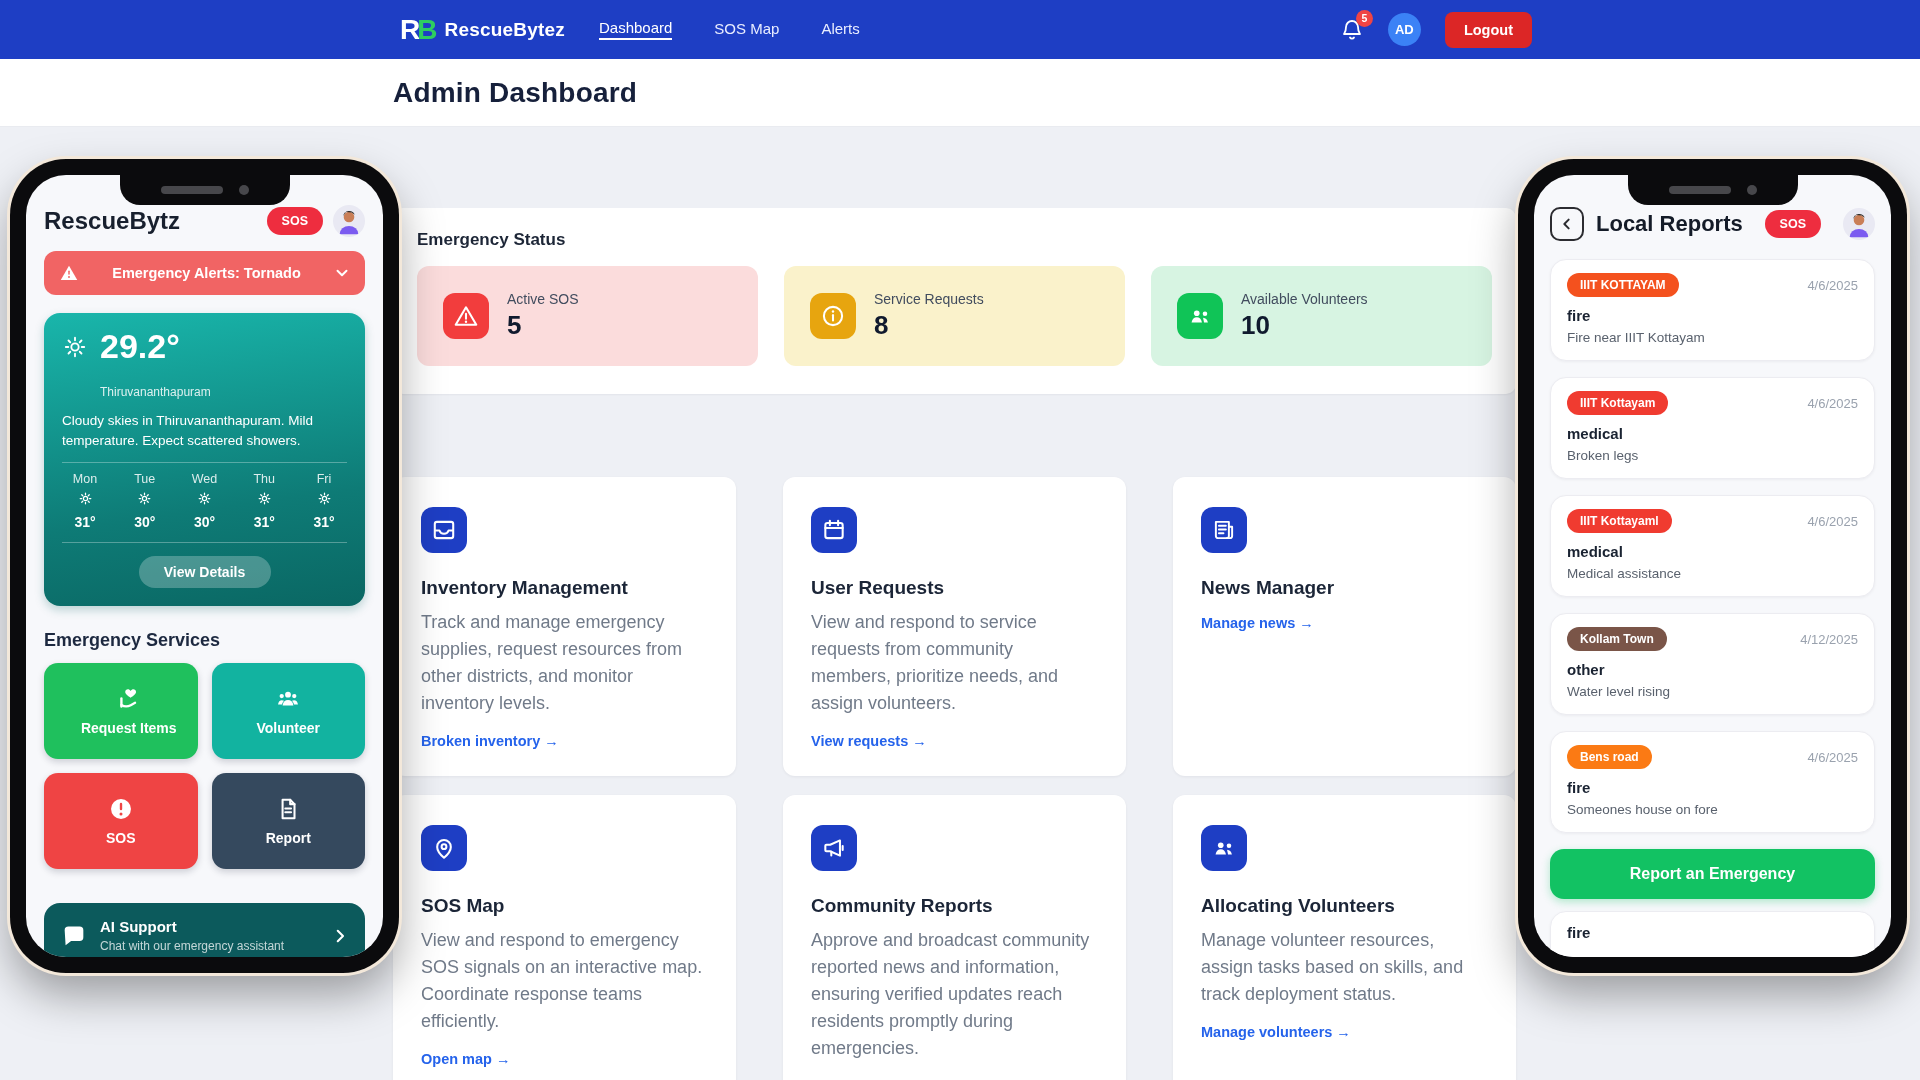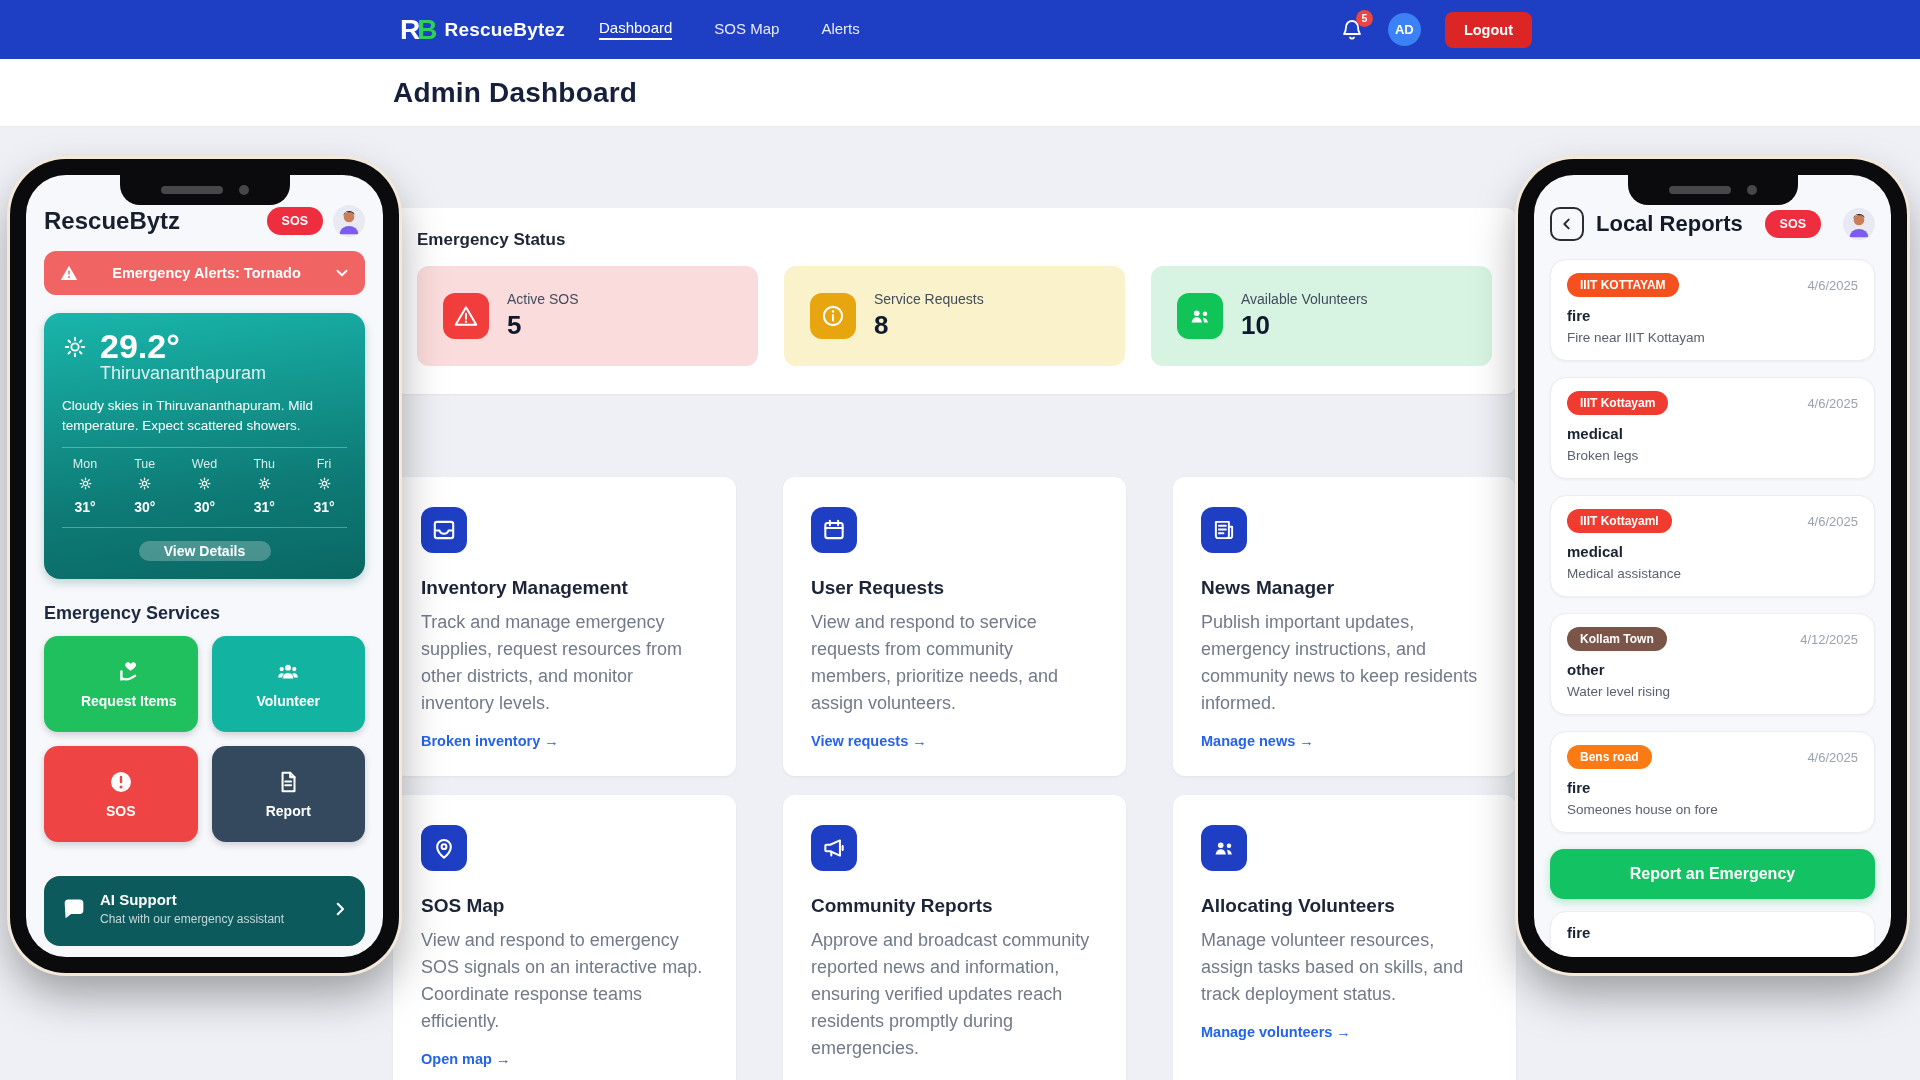--- a/index.html
+++ b/index.html
@@ -67,29 +67,29 @@
   .lp-header { margin-top:30px; display:flex; align-items:center; }
   .lp-appname { font-size:24px; font-weight:800; color:#18202e; flex:1; }
   .sos-pill { background:#ee2d3f; color:#fff; font-weight:800; font-size:12.5px; padding:7px 15px; border-radius:999px; cursor:pointer; }
   .p-avatar { width:32px; height:32px; border-radius:50%; background:#e9e9f3; margin-left:10px; overflow:hidden; flex:none; cursor:pointer; }
   .alert-banner { margin-top:14px; background:#f16464; border-radius:12px; height:44px; display:flex; align-items:center; padding:0 14px; color:#fff; cursor:pointer; }
   .alert-text { flex:1; text-align:center; font-size:14.5px; font-weight:700; }
   .weather { margin-top:18px; border-radius:16px; padding:16px 18px 16px; color:#fff;
     background:linear-gradient(172deg,#19b6ab 0%, #0e7b76 65%, #0a6763 100%); box-shadow:0 4px 10px rgba(10,103,99,.25); }
   .w-top { display:flex; align-items:flex-start; gap:12px; }
   .w-temp { font-size:34px; font-weight:800; line-height:1; }
-  .w-city { font-size:18px; color:rgba(255,255,255,.85); margin-top:0; }
+  .w-city { font-size:12px; color:rgba(255,255,255,.85); margin-top:22px; }
   .w-desc { margin-top:12px; font-size:13.5px; line-height:1.45; }
   .w-div { height:1px; background:rgba(255,255,255,.3); margin-top:12px; }
   .w-forecast { display:flex; justify-content:space-between; margin-top:9px; padding:0 4px; }
   .w-col { text-align:center; width:38px; }
   .w-day { font-size:12.5px; color:rgba(255,255,255,.85); }
   .w-col svg { margin:5px 0 4px; }
   .w-dtemp { font-size:14px; font-weight:700; }
-  .w-btn { margin:13px auto 2px; display:block; width:132px; height:20px; border-radius:999px; background:rgba(255,255,255,.25);
+  .w-btn { margin:13px auto 2px; display:block; width:132px; height:32px; border-radius:999px; background:rgba(255,255,255,.25);
     color:#fff; font-size:14px; font-weight:700; border:none; cursor:pointer; font-family:inherit; }
   .services-title { margin-top:24px; font-size:18px; font-weight:800; color:#1d2940; }
   .services-grid { margin-top:12px; display:grid; grid-template-columns:1fr 1fr; gap:14px; }
   .svc { height:96px; border-radius:14px; color:#fff; display:flex; flex-direction:column; align-items:center; justify-content:center; gap:8px;
     box-shadow:0 3px 7px rgba(15,23,42,.18); cursor:pointer; }
   .svc-label { font-size:14px; font-weight:700; }
   .ai { margin-top:34px; background:#0c5a5c; border-radius:16px; padding:15px 16px 20px; display:flex; align-items:center; gap:12px; color:#fff; cursor:pointer; }
   .ai-title { font-size:15px; font-weight:800; }
   .ai-sub { font-size:12px; color:rgba(255,255,255,.75); margin-top:4px; }
   .ai-chevron { margin-left:auto; }
@@ -229,21 +229,20 @@
       <div class="fc-icon">
         <svg width="26" height="26" viewBox="0 0 24 24" fill="none" stroke="#ffffff" stroke-width="1.8" stroke-linecap="round" stroke-linejoin="round">
           <path d="M4.5 4.5h12v13a2 2 0 0 1-2 2h-8a2 2 0 0 1-2-2z"></path>
           <path d="M16.5 9h3v8.5a2 2 0 0 1-2 2h-3"></path>
           <line x1="7.3" y1="8" x2="13.7" y2="8"></line>
             <line x1="7.3" y1="11.5" x2="13.7" y2="11.5"></line>
             <line x1="7.3" y1="15" x2="11.5" y2="15"></line>
         </svg>
       </div>
       <div class="fc-title">News Manager</div>
-      <div class="fc-desc">Publish important updates, emergency instructions, and community news to keep residents informed.</div>
       <a class="fc-link">Manage news →</a>
     </div>
 
     <div class="fc">
       <div class="fc-icon">
         <svg width="26" height="26" viewBox="0 0 24 24" fill="none" stroke="#ffffff" stroke-width="1.9" stroke-linejoin="round">
           <path d="M12 21s-6.3-5.4-6.3-10a6.3 6.3 0 0 1 12.6 0C18.3 15.6 12 21 12 21z"></path>
           <circle cx="12" cy="10.8" r="2.2"></circle>
         </svg>
       </div>

